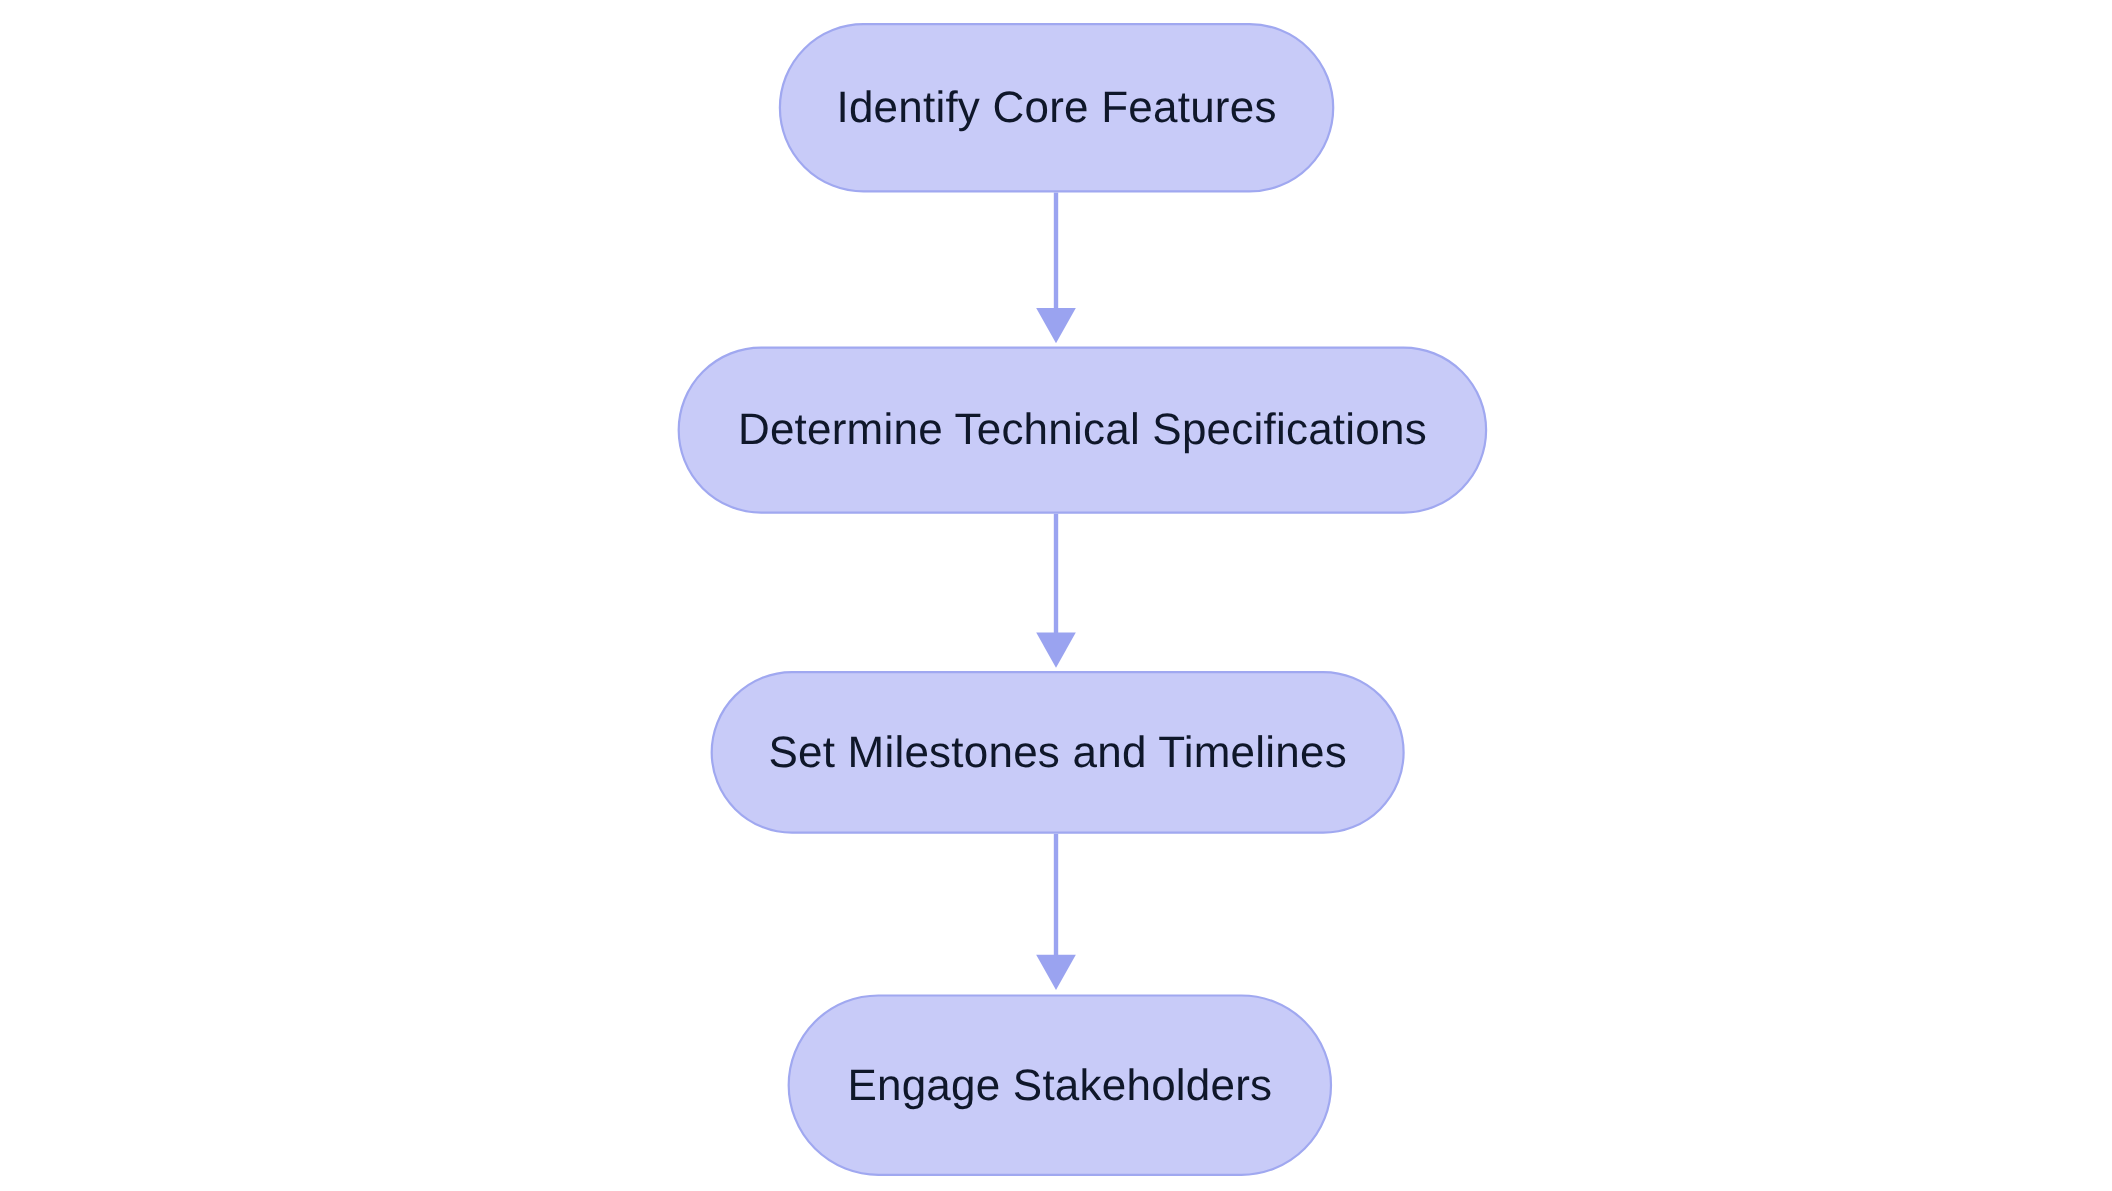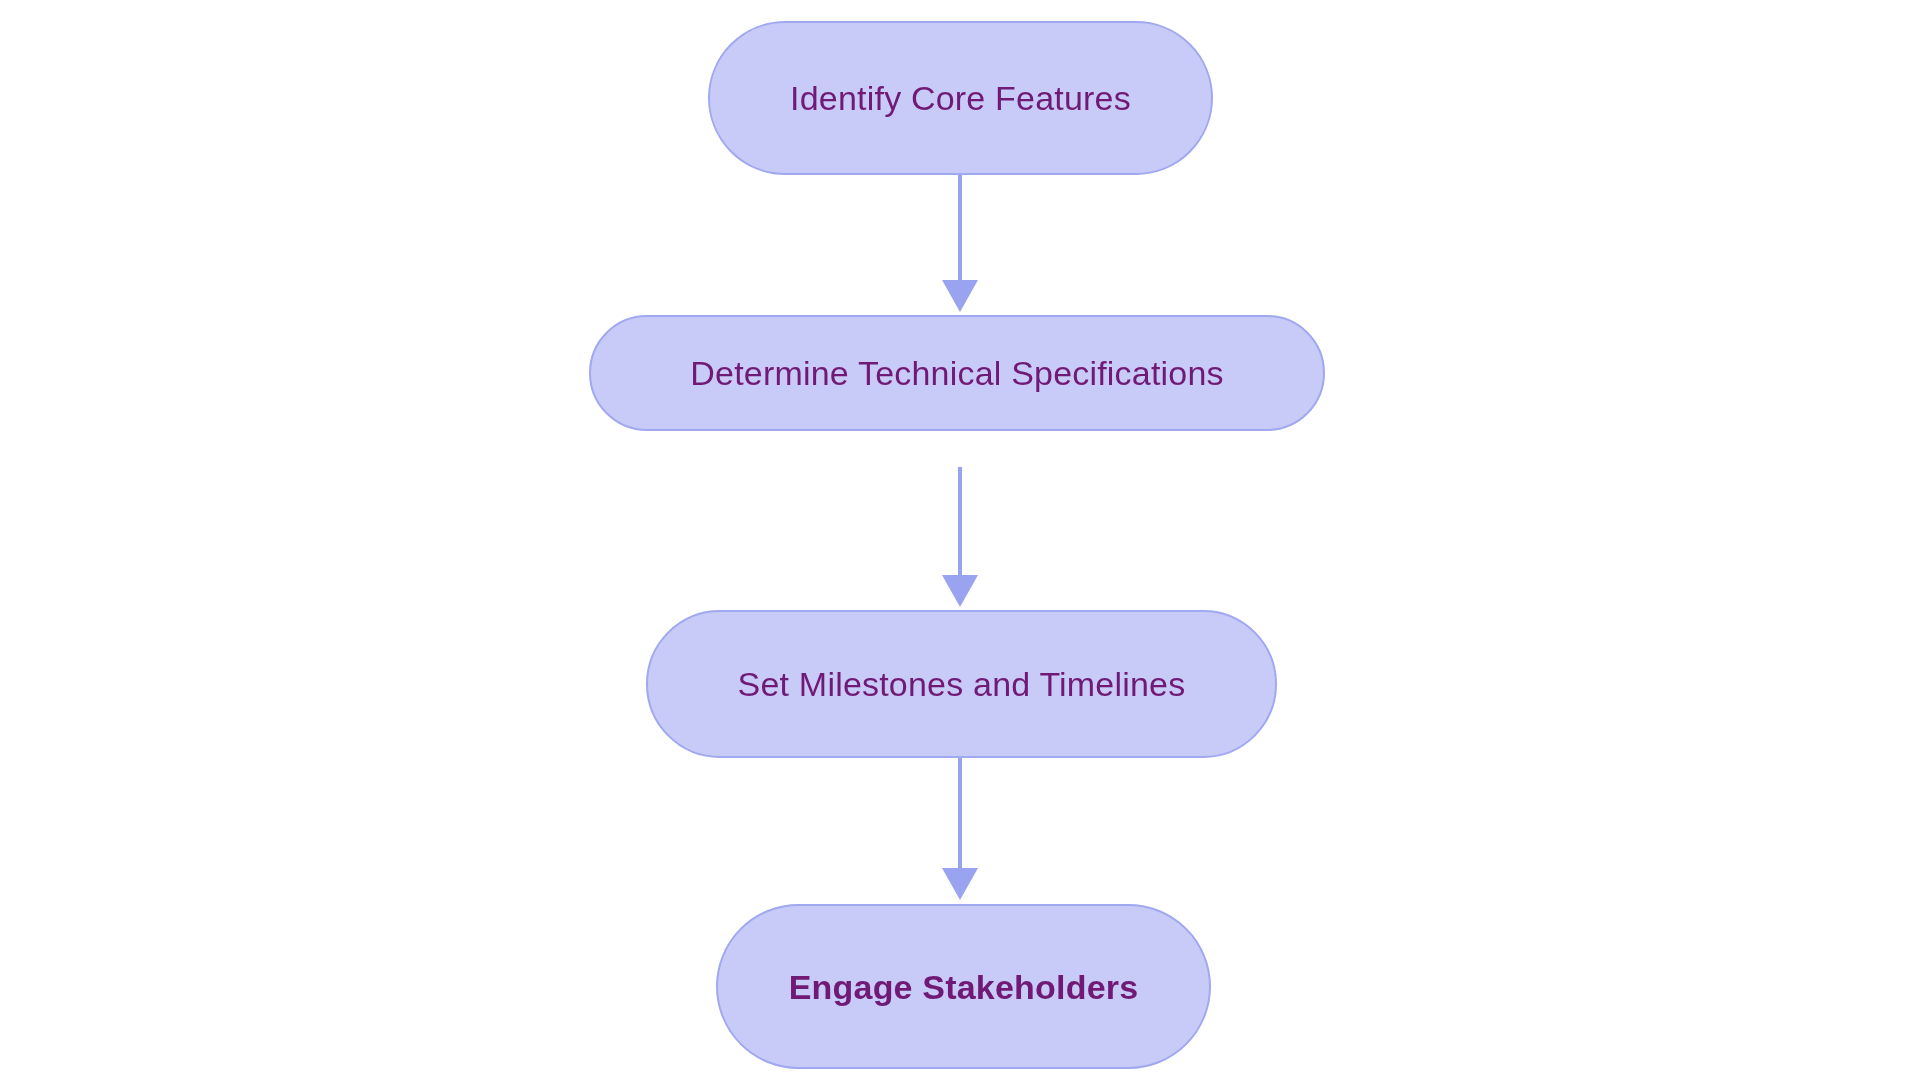--- a/index.html
+++ b/index.html
@@ -31,30 +31,30 @@
     border-radius: 999px;
     color: #3325cc;
     font-size: 34px;
     font-weight: 400;
     letter-spacing: 0.2px;
     white-space: nowrap;
     line-height: 1;
     font-family: "Liberation Sans", sans-serif;
   }
   .node-label {
-    color: #701a75;
-    font-size: 34px;
+    color: #0f172a;
+    font-size: 40px;
     line-height: 1;
     white-space: nowrap;
   }
   
   #node-1 { left: 708px; top: 21px;  width: 505px; height: 154px; }
-  #node-2 { left: 589px; top: 315px; width: 736px; height: 116px; align-items: center; }
+  #node-2 { left: 616px; top: 315px; width: 736px; height: 152px; align-items: center; }
   #node-3 { left: 646px; top: 610px; width: 631px; height: 148px; text-align: right; }
-  #node-4 { left: 716px; top: 904px; width: 495px; height: 165px; font-weight: bold; }
+  #node-4 { left: 716px; top: 904px; width: 495px; height: 165px; }
 
   .flow-edge {
     position: absolute;
     left: 0;
     top: 0;
     width: 1920px;
     height: 1083px;
     pointer-events: none;
     overflow: visible;
   }

